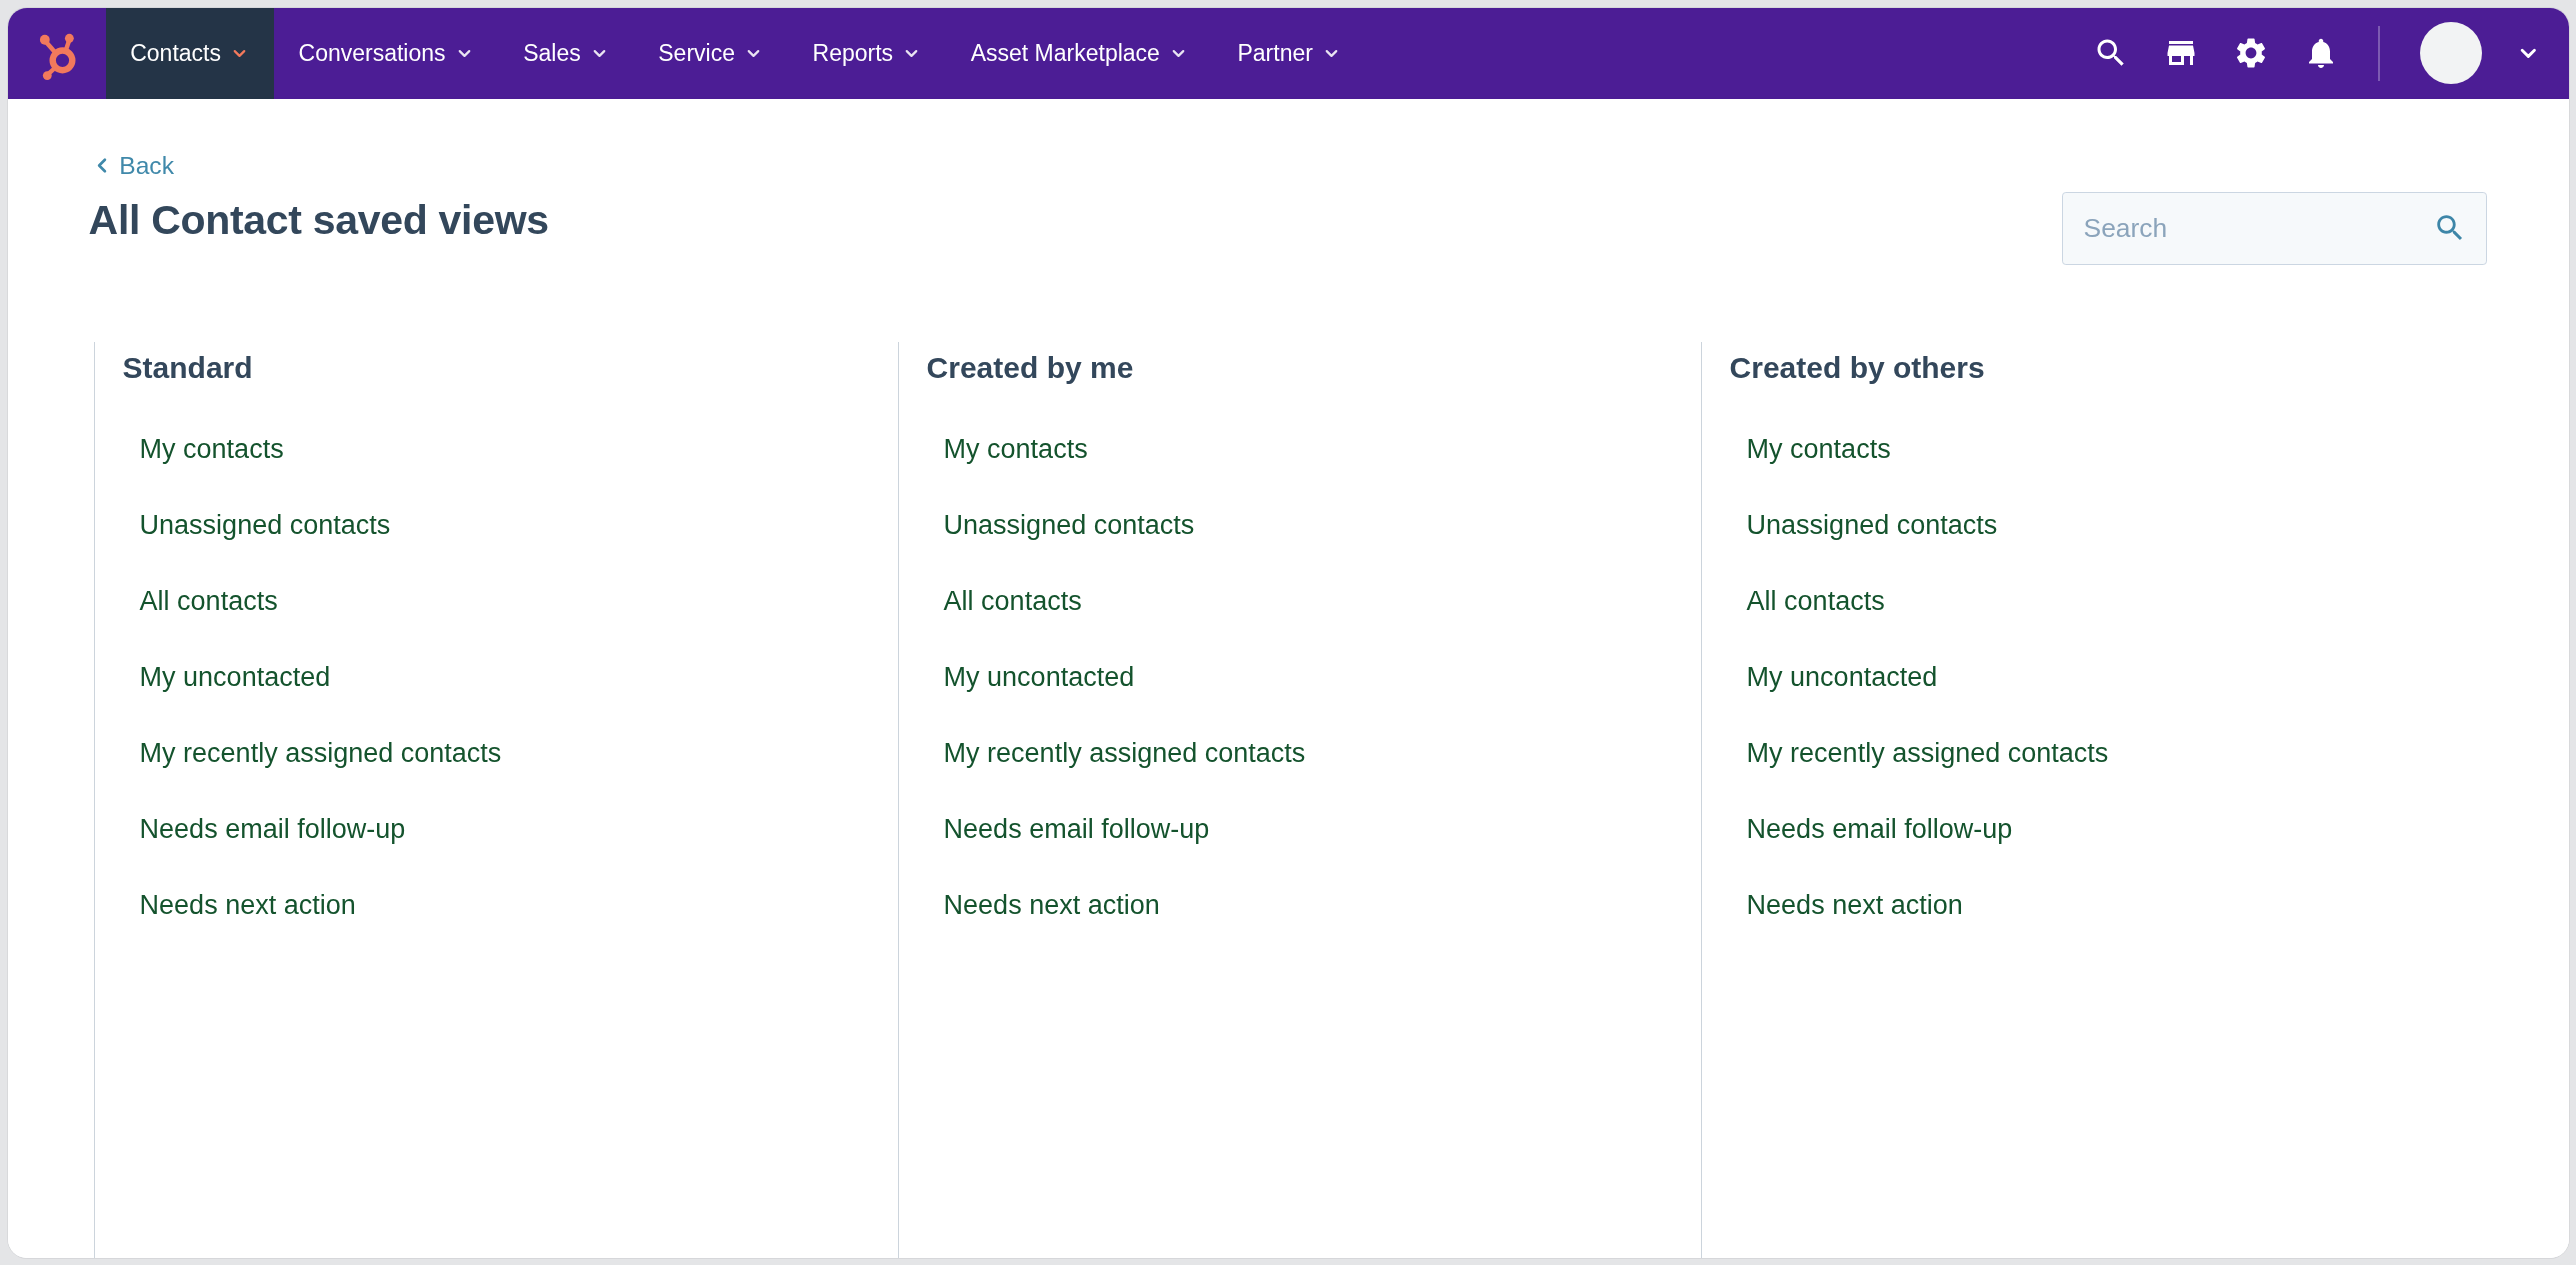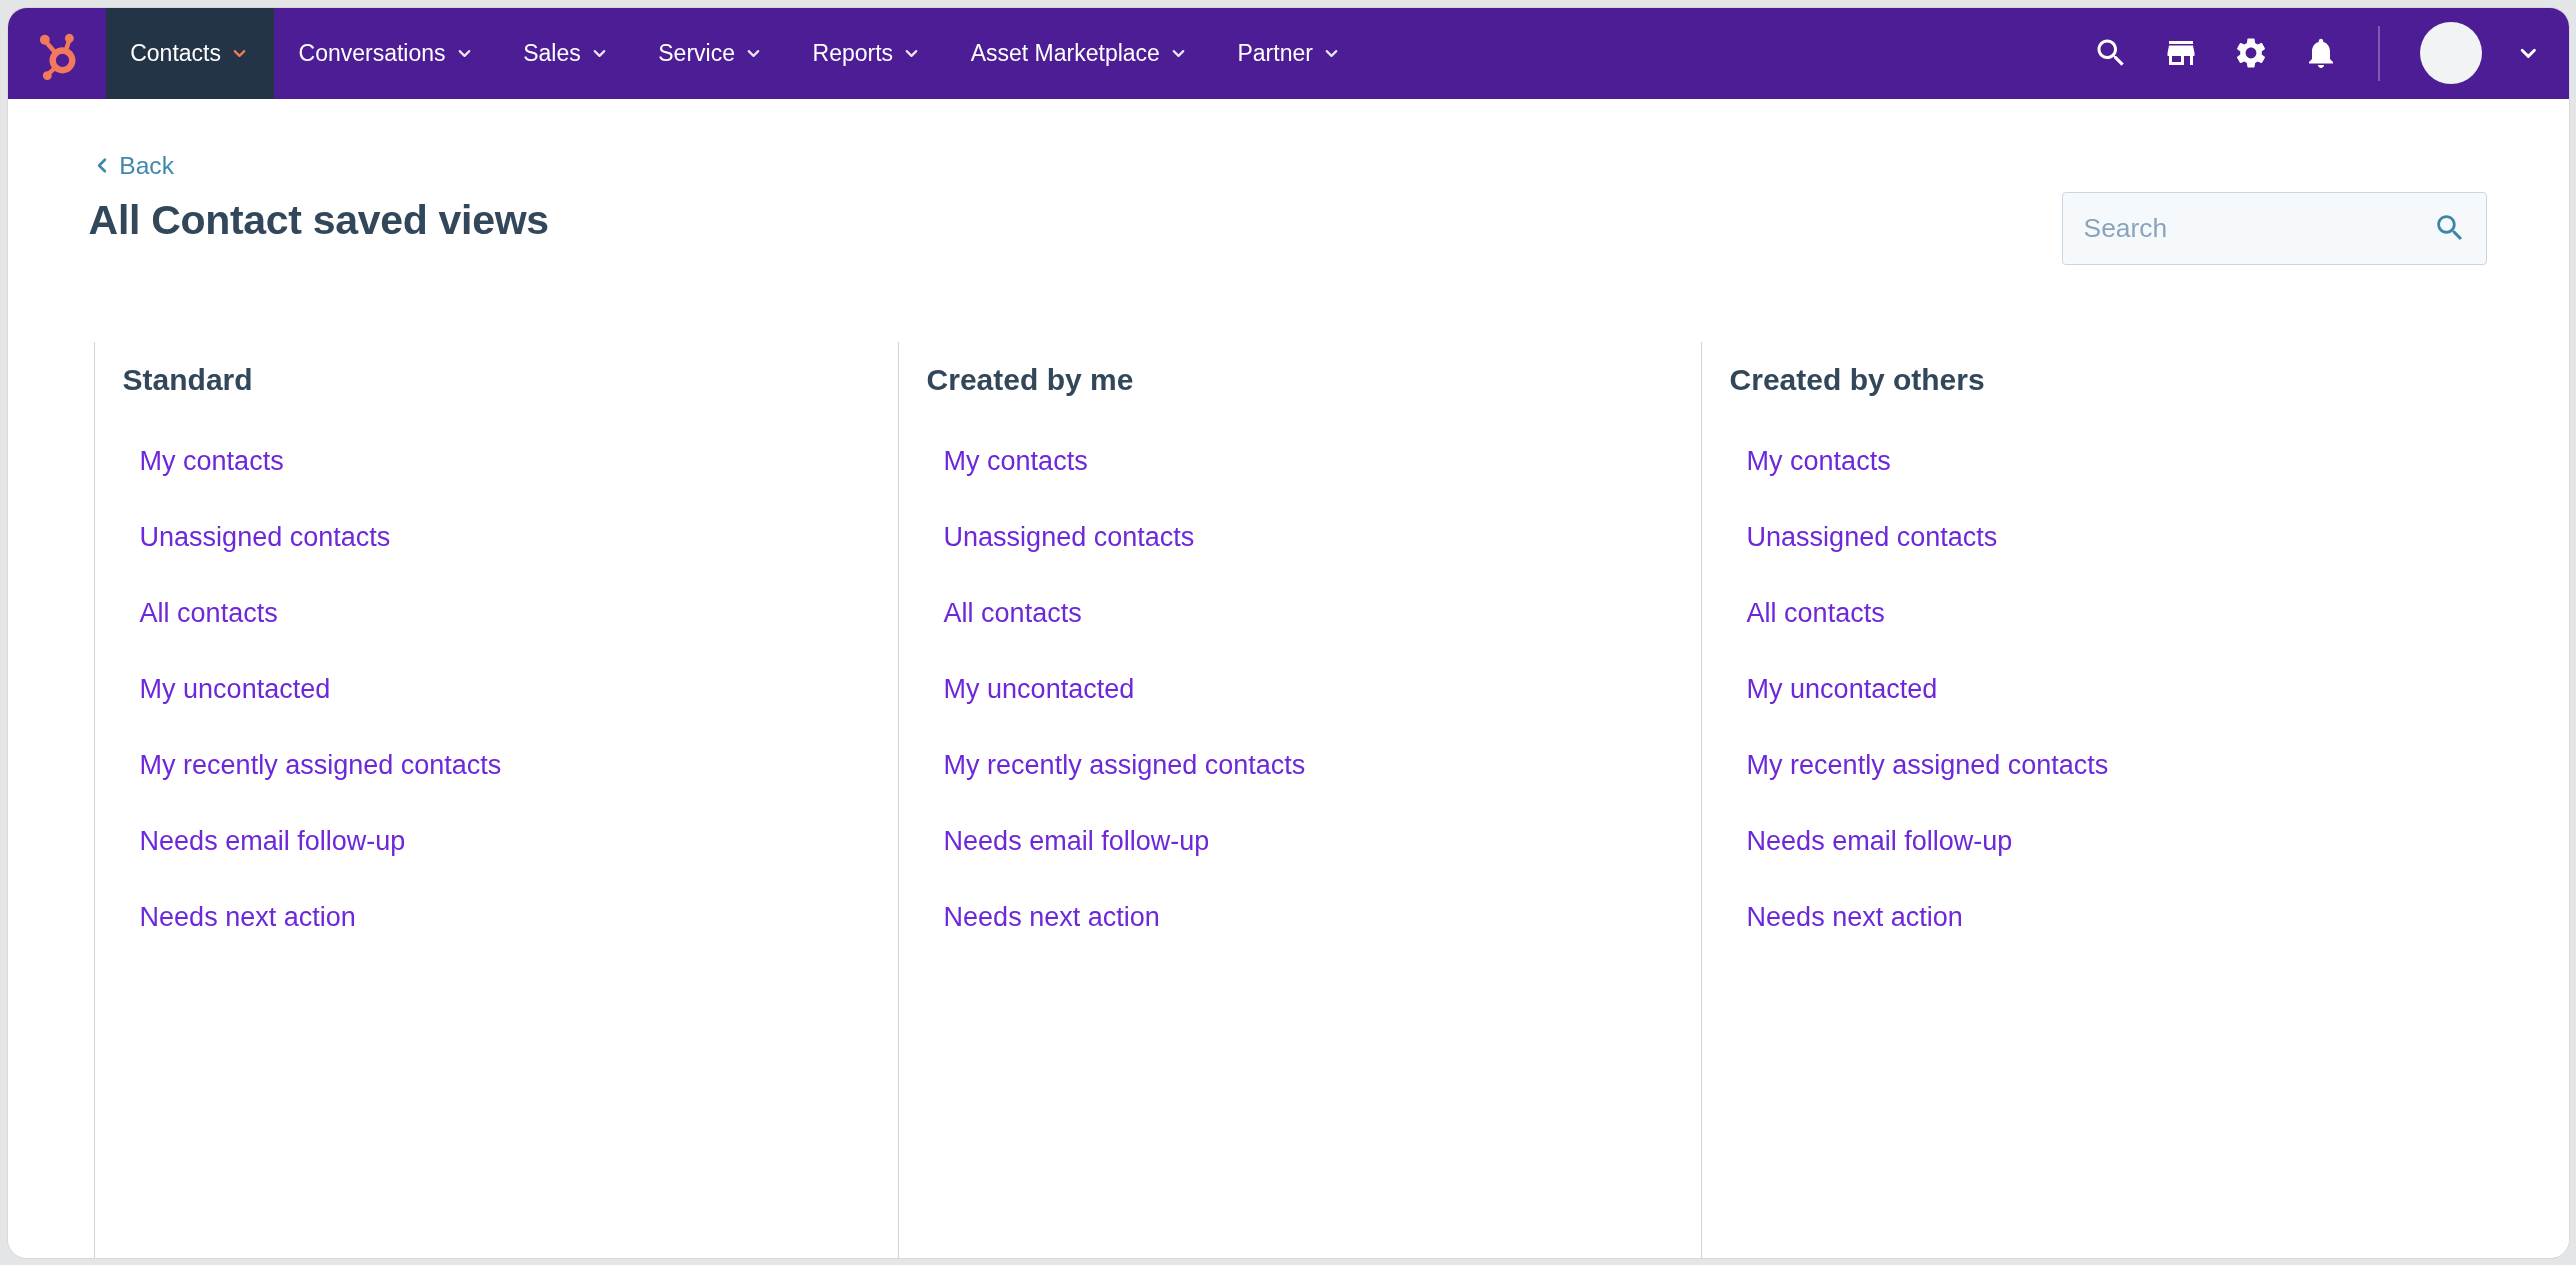--- a/index.html
+++ b/index.html
@@ -40,23 +40,23 @@
   .searchbox input::placeholder{color:#8ba4bb;}
   .search-glyph{width:34px;height:34px;color:#3d86a8;flex:0 0 auto;cursor:pointer;}
 
   
   .content{position:absolute;left:0;top:297px;right:0;bottom:0;background:#ffffff;}
   .columns{position:absolute;left:86px;top:37px;right:0;bottom:0;display:flex;}
   .col{border-left:1.9px solid #ccd4dc;box-sizing:border-box;padding-top:3.8px;}
   .col.c1{width:804px;flex:0 0 auto;}
   .col.c2{width:803px;flex:0 0 auto;}
   .col.c3{flex:1 1 auto;}
-  .col h2{margin:16px 0 0 28px;font-size:30px;line-height:38px;font-weight:700;color:#33475b;}
+  .col h2{margin:4px 0 0 28px;font-size:30px;line-height:38px;font-weight:700;color:#33475b;}
   .col ul{list-style:none;margin:45px 0 0 0;padding:0;}
-  .col li{margin:0 0 42px 45px;font-size:27px;line-height:34px;color:#6d28d9;cursor:pointer;}
+  .col li{margin:0 0 42px 45px;font-size:27px;line-height:34px;color:#14532d;cursor:pointer;}
 </style>
 </head>
 <body>
 
 <div class="stage">
   <div class="window">
 
     <div class="topnav">
       <div class="logo-box">
         <svg viewBox="0 0 90 112">

